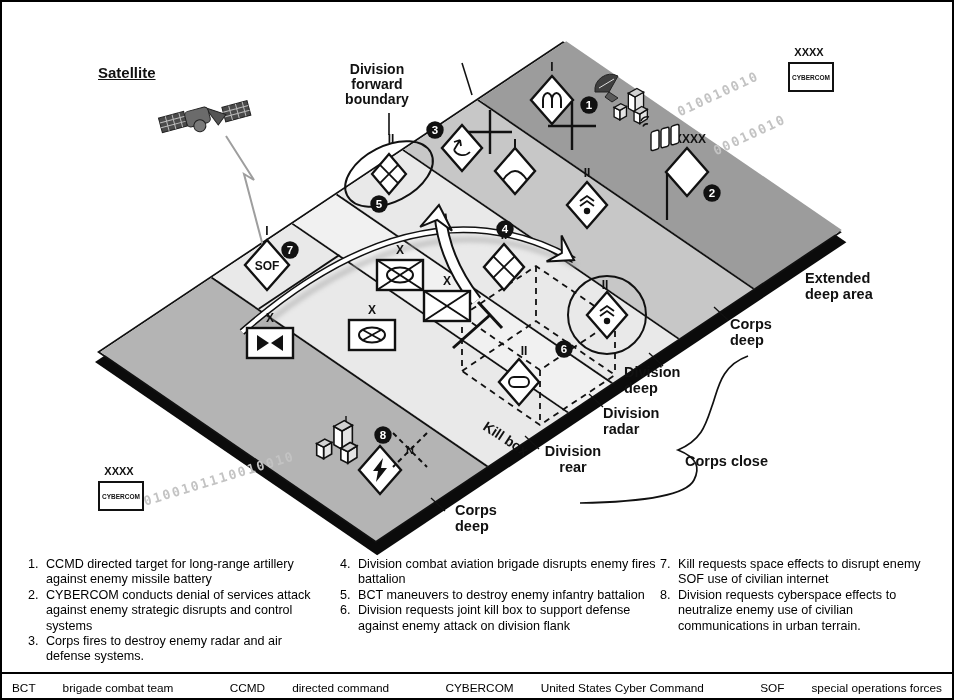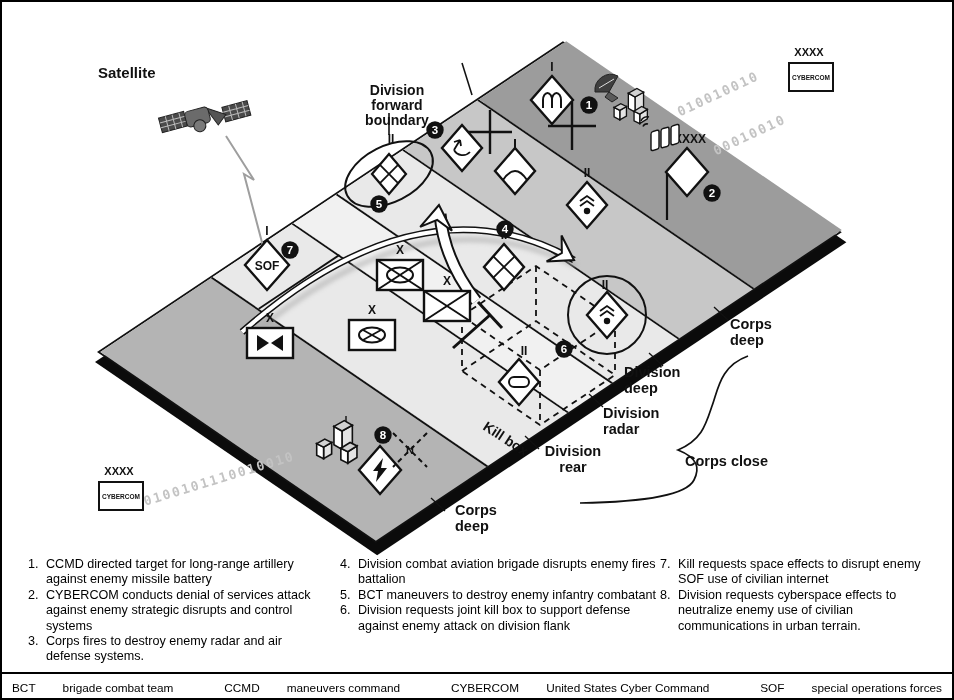--- a/index.html
+++ b/index.html
@@ -292,24 +292,25 @@
     <g transform="translate(381,433)">
         <circle r="8.7" fill="#111"></circle>
         <text class="badge-t" y="4">8</text>
       </g>
   </svg>
 
   <div class="stream" style="left:676px;top:103px;transform:rotate(-25deg);">010010010</div>
   <div class="stream" style="left:712px;top:142px;transform:rotate(-25deg);">00010010</div>
   <div class="stream" style="left:142px;top:492px;transform:rotate(-17deg);">0100101110010010</div>
 
-  <div class="lbl big" style="left:96px;top:62px;">Satellite</div>
-  <div class="lbl callout" style="left:356px;top:60px;width:78px;margin-top:21px;">Division forward boundary</div>
+  <div class="lbl big" style="left:96px;top:62px;text-decoration:underline;">Satellite</div>
+  <div class="lbl callout" style="left:336px;top:60px;width:78px;">Division forward boundary</div>
   <div class="lbl killbox-lbl" style="left:487px;top:416px;">Kill box</div>
 
+  <div class="lbl zlabel" style="left:803px;top:268px;width:84px;">Extended deep area</div>
   <div class="lbl zlabel" style="left:728px;top:314px;width:52px;">Corps deep</div>
   <div class="lbl zlabel" style="left:622px;top:362px;width:62px;">Division deep</div>
   <div class="lbl zlabel" style="left:601px;top:403px;width:62px;">Division radar</div>
   <div class="lbl zlabel" style="left:540px;top:441px;width:62px;text-align:center;">Division rear</div>
   <div class="lbl zlabel" style="left:683px;top:451px;width:92px;">Corps close</div>
   <div class="lbl zlabel" style="left:453px;top:500px;width:50px;">Corps deep</div>
 
   <div class="lbl xxxx" style="left:786px;top:44px;width:42px;">XXXX</div>
   <div class="cbox" style="left:786px;top:60px;">CYBERCOM</div>
   <div class="lbl xxxx" style="left:96px;top:463px;width:42px;">XXXX</div>
@@ -329,21 +330,21 @@
         <span class="l-text">Corps fires to destroy enemy radar and air defense systems.</span>
       </div>
   </div>
   <div class="legend-col" style="left:338px;width:318px;">
     <div class="l-item">
         <span class="l-num">4.</span>
         <span class="l-text">Division combat aviation brigade disrupts enemy fires battalion</span>
       </div>
     <div class="l-item">
         <span class="l-num">5.</span>
-        <span class="l-text">BCT maneuvers to destroy enemy infantry combatant</span>
+        <span class="l-text">BCT maneuvers to destroy enemy infantry battalion</span>
       </div>
     <div class="l-item">
         <span class="l-num">6.</span>
         <span class="l-text">Division requests joint kill box to support defense against enemy attack on division flank</span>
       </div>
   </div>
   <div class="legend-col" style="left:658px;width:272px;">
     <div class="l-item">
         <span class="l-num">7.</span>
         <span class="l-text">Kill requests space effects to disrupt enemy SOF use of civilian internet</span>
@@ -354,21 +355,21 @@
       </div>
   </div>
 
   <div class="abbrbar">
     <div class="abbr-pair">
         <span>BCT</span>
         <span>brigade combat team</span>
       </div>
     <div class="abbr-pair">
         <span>CCMD</span>
-        <span>maneuvers command</span>
+        <span>directed command</span>
       </div>
     <div class="abbr-pair">
         <span>CYBERCOM</span>
         <span>United States Cyber Command</span>
       </div>
     <div class="abbr-pair">
         <span>SOF</span>
         <span>special operations forces</span>
       </div>
   </div>

